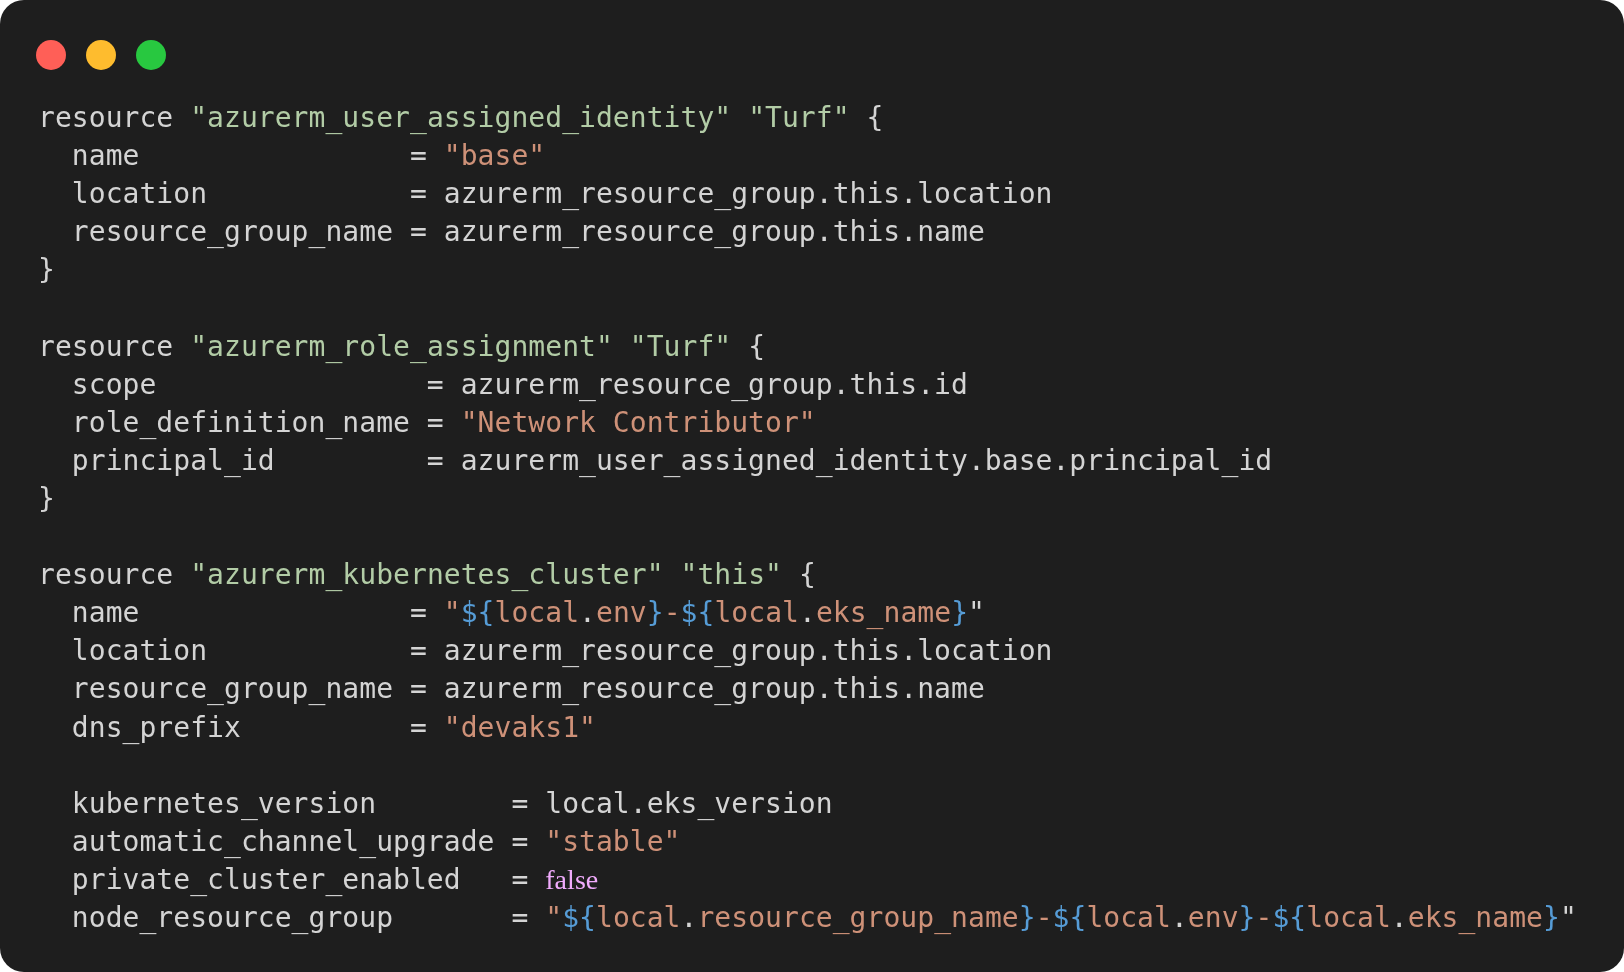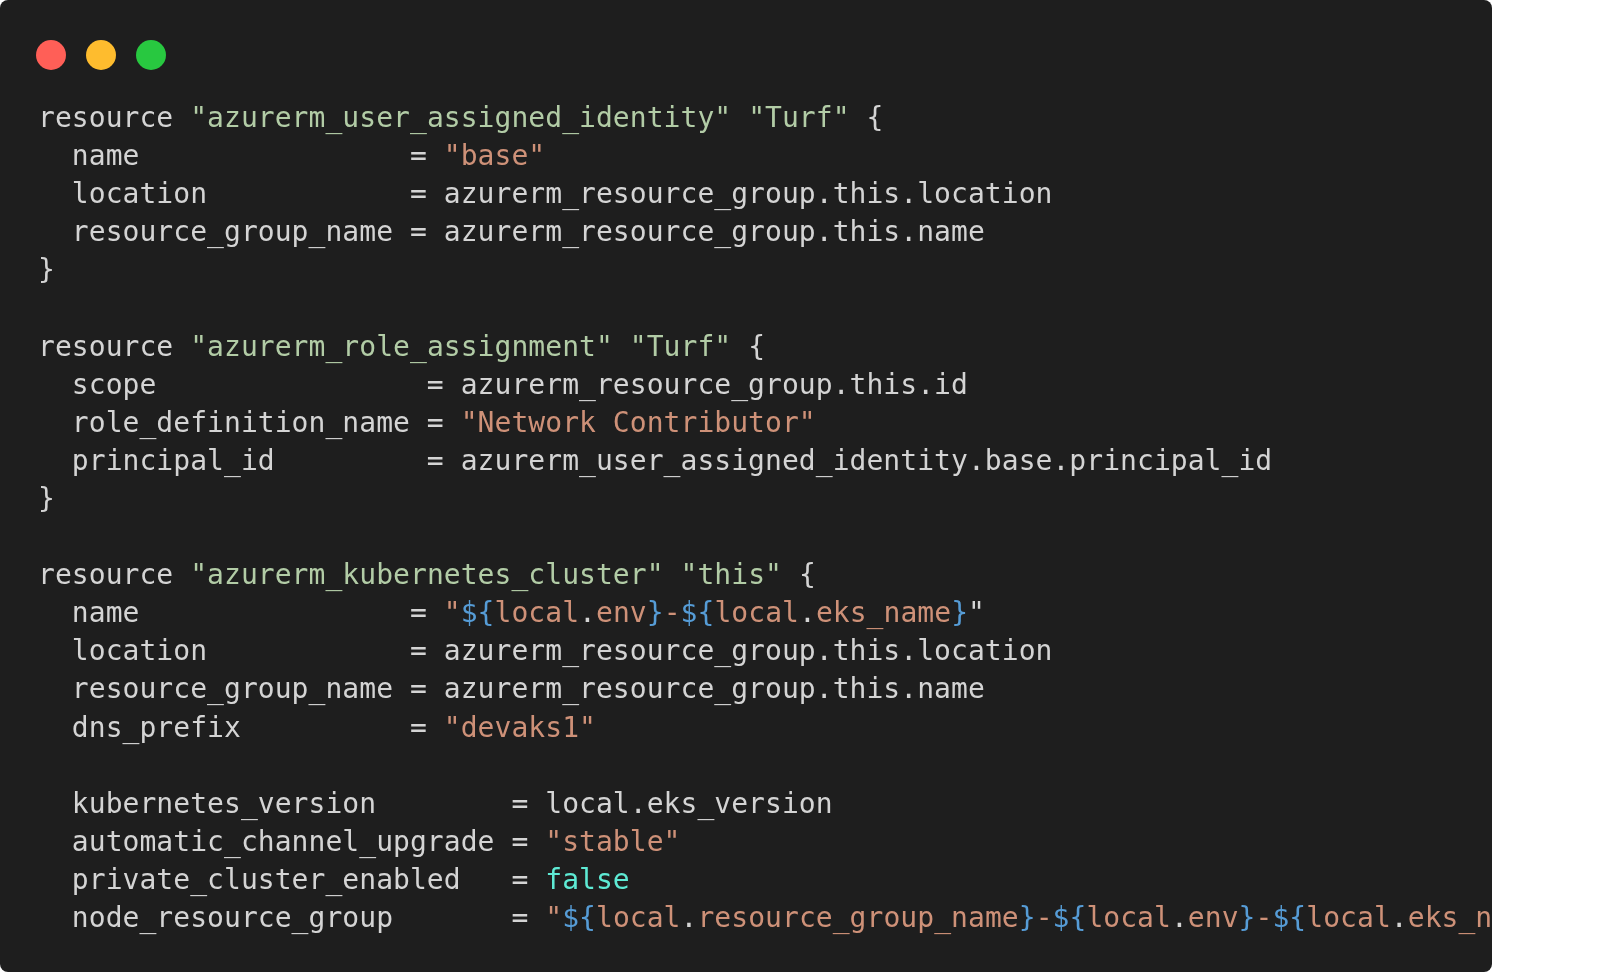--- a/index.html
+++ b/index.html
@@ -10,24 +10,24 @@
     body {
       width: 1624px;
       height: 972px;
       overflow: hidden;
       position: relative;
     }
     .window {
       position: absolute;
       left: 0;
       top: 0;
-      width: 1492px;
+      width: 1624px;
       height: 972px;
       background: #1e1e1e;
-      border-radius: 8px;
+      border-radius: 24px;
       overflow: hidden;
     }
     .traffic {
       position: absolute;
       top: 40px;
       left: 36px;
       display: flex;
       gap: 20px;
     }
     .dot {
@@ -48,21 +48,21 @@
       white-space: pre;
       letter-spacing: 0.05px;
     }
     .line {
       display: block;
       height: 38.1px;
     }
     .tok-plain { color: #d4d4d4; }
     .tok-type { color: #b2cca6; }
     .tok-str { color: #ce9178; }
-    .tok-kw { color: #5eead4; }
+    .tok-kw { color: #f0abfc; font-family: Liberation Serif, serif; }
     .tok-interp { color: #569cd6; }
   </style>
 </head>
 <body>
 
 <div class="window">
   <div class="traffic">
     <span class="dot" style="background: rgb(255, 95, 87);"></span>
     <span class="dot" style="background: rgb(254, 188, 46);"></span>
     <span class="dot" style="background: rgb(40, 200, 64);"></span>

